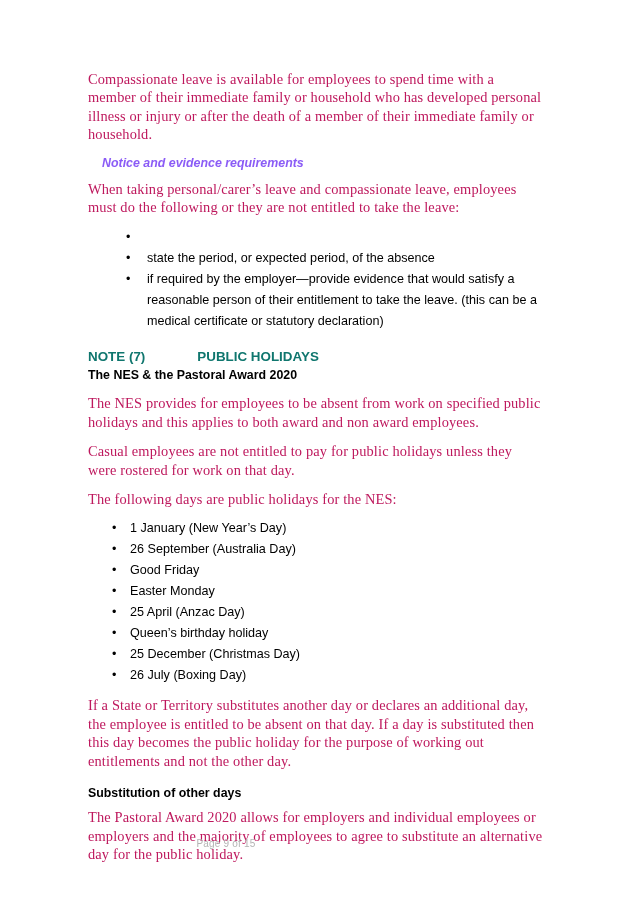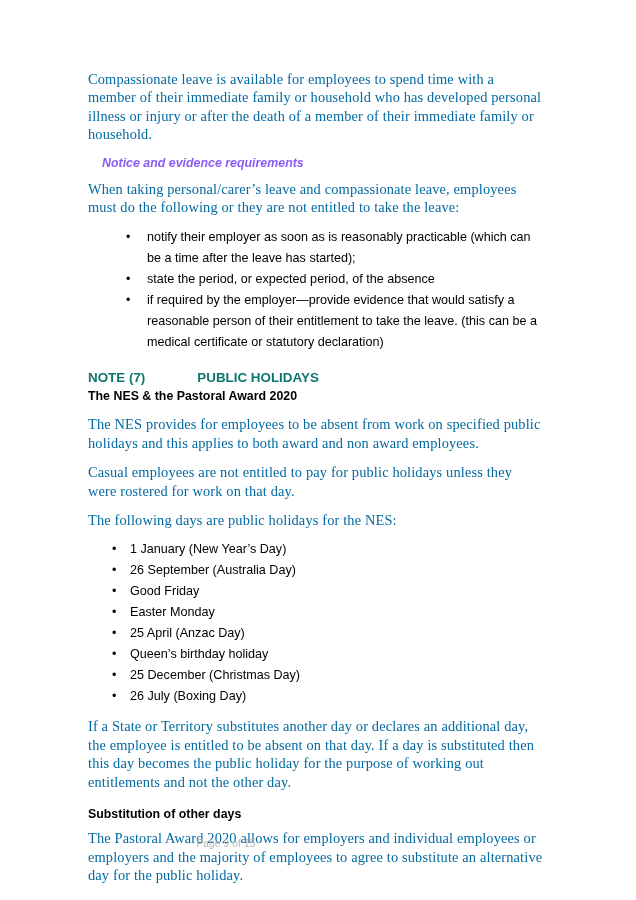--- a/index.html
+++ b/index.html
@@ -20,21 +20,21 @@
     left: 88px;
     top: 70px;
     width: 456px;
   }
 
   
   .para {
     font-family: "Liberation Serif", "DejaVu Serif", serif;
     font-size: 14.4px;
     line-height: 18.4px;
-    color: #0369a1;
+    color: #be185d;
     margin: 0 0 11px 0;
     text-align: left;
     letter-spacing: 0.01em;
   }
   .para.tight {
     margin-bottom: 10px;
   }
 
   
   .subhead-italic {
@@ -153,21 +153,20 @@
 
     <p class="para">Compassionate leave is available for employees to spend time with a member of their immediate family or household who has developed personal illness or injury or after the death of a member of their immediate family or household.</p>
 
     <p class="subhead-italic">Notice and evidence requirements</p>
 
     <p class="para">When taking personal/carer’s leave and compassionate leave, employees must do the following or they are not entitled to take the leave:</p>
 
     <ul class="blist list-notice">
       <li>
         <span class="bullet">•</span>
-        <span>notify their employer as soon as is reasonably practicable (which can be a time after the leave has started);</span>
       </li>
       <li>
         <span class="bullet">•</span>
         <span>state the period, or expected period, of the absence</span>
       </li>
       <li>
         <span class="bullet">•</span>
         <span>if required by the employer—provide evidence that would satisfy a reasonable person of their entitlement to take the leave. (this can be a medical certificate or statutory declaration)</span>
       </li>
     </ul>

